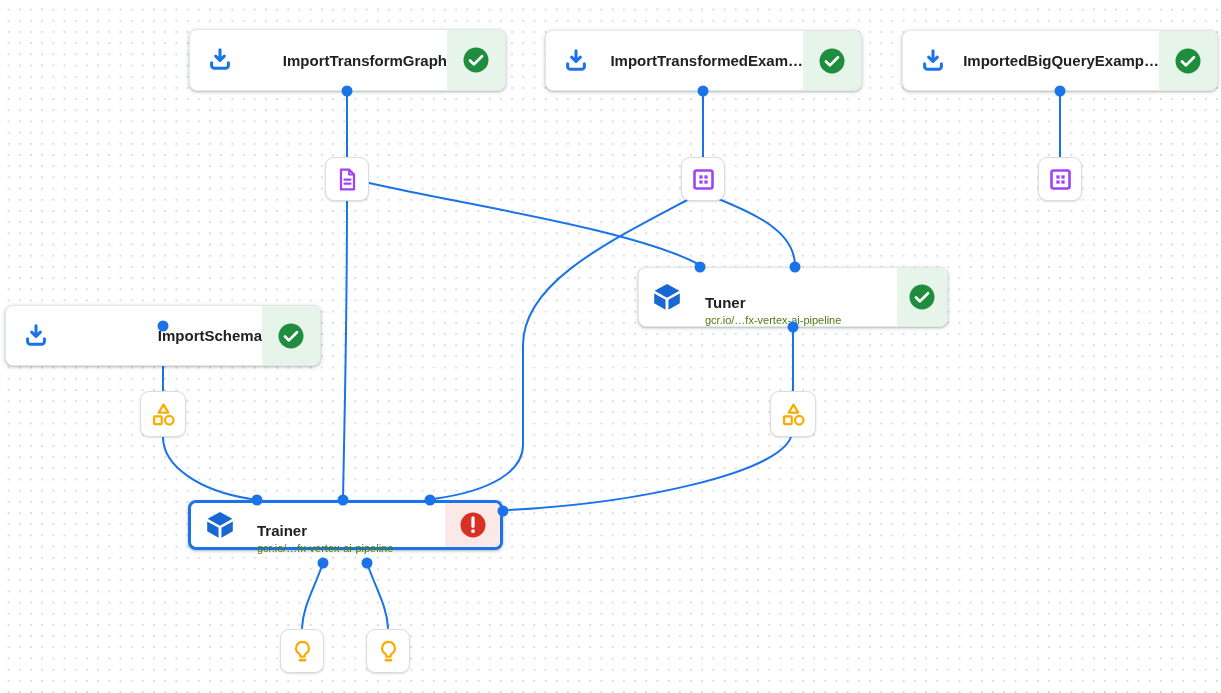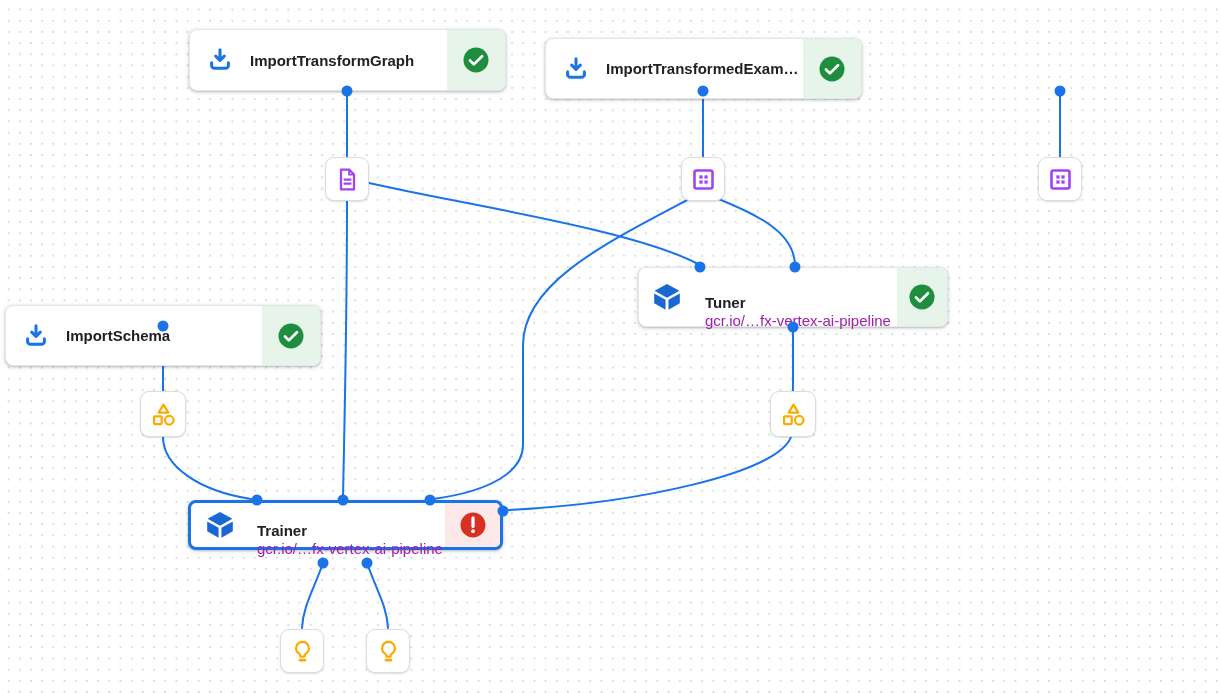--- a/index.html
+++ b/index.html
@@ -15,24 +15,24 @@
   .ports{z-index:3;}
   .node{
     position:absolute;z-index:2;display:flex;align-items:center;
     background:#fff;border:1px solid #e4e6e9;border-radius:8px;
     box-shadow:0 1px 2px rgba(60,64,67,.25),0 1px 4px 1px rgba(60,64,67,.12);
     box-sizing:border-box;
   }
   .node.selected{border:3px solid #1a73e8;}
   .n-icon{width:60px;display:flex;align-items:center;justify-content:center;flex:none;}
   .node.selected .n-icon{width:58px;}
-  .n-label{flex:1;text-align:left;font-size:15px;font-weight:700;color:#202124;white-space:nowrap;overflow:hidden;}
+  .n-label{flex:1;text-align:right;font-size:15px;font-weight:700;color:#202124;white-space:nowrap;overflow:hidden;}
   .n-text{flex:1;min-width:0;padding-right:6px;margin-top:28px;}
   .n-title{font-size:15px;font-weight:700;color:#202124;line-height:19px;white-space:nowrap;}
-  .n-sub{font-size:15px;color:#a21caf;line-height:17px;white-space:nowrap;}
+  .n-sub{font-size:11px;color:#4d7c0f;line-height:17px;white-space:nowrap;}
   .n-status{align-self:stretch;flex:none;display:flex;align-items:center;justify-content:center;border-radius:0 7px 7px 0;}
   .n-status.success{background:#e6f4ea;width:58px;}
   .n-status.success.narrow{width:50px;}
   .n-status.error{background:#fce8e6;width:55px;border-radius:0 5px 5px 0;}
   .artifact{
     position:absolute;z-index:2;display:flex;align-items:center;justify-content:center;
     background:#fff;border:1px solid #dadce0;border-radius:9px;
     box-shadow:0 1px 2px rgba(60,64,67,.18);box-sizing:border-box;
     width:44px;height:44px;
   }
@@ -70,36 +70,51 @@
     </div>
     <div class="n-label">ImportTransformGraph</div>
     <div class="n-status success">
       <svg viewBox="0 0 24 24" width="30" height="30">
         <circle cx="12" cy="12" r="10" fill="#1e8e3e"></circle>
         <path d="M7.2 12.4 l3.1 3.1 6.5 -6.5" fill="none" stroke="#fff" stroke-width="2.2" stroke-linecap="round" stroke-linejoin="round"></path>
       </svg>
     </div>
   </div>
 
-  <div class="node" style="left:545px;top:30px;width:317px;height:61px;margin-top:8px;">
+  <div class="node" style="left:545px;top:30px;width:317px;height:61px;">
     <div class="n-icon">
       <svg viewBox="0 0 24 24" width="28" height="28">
         <path d="M4.8 14.4 v2.3 a2.4 2.4 0 0 0 2.4 2.4 h9.6 a2.4 2.4 0 0 0 2.4 -2.4 v-2.3" fill="none" stroke="#1a73e8" stroke-width="2.6" stroke-linecap="round"></path>
         <path d="M12 3.2 V12.4 M8.3 8.7 L12 12.4 L15.7 8.7" fill="none" stroke="#1a73e8" stroke-width="2.6" stroke-linecap="round" stroke-linejoin="round"></path>
       </svg>
     </div>
     <div class="n-label">ImportTransformedExam…</div>
     <div class="n-status success">
       <svg viewBox="0 0 24 24" width="30" height="30">
         <circle cx="12" cy="12" r="10" fill="#1e8e3e"></circle>
         <path d="M7.2 12.4 l3.1 3.1 6.5 -6.5" fill="none" stroke="#fff" stroke-width="2.2" stroke-linecap="round" stroke-linejoin="round"></path>
       </svg>
     </div>
   </div>
 
+  <div class="node" style="left:902px;top:30px;width:316px;height:61px;">
+    <div class="n-icon">
+      <svg viewBox="0 0 24 24" width="28" height="28">
+        <path d="M4.8 14.4 v2.3 a2.4 2.4 0 0 0 2.4 2.4 h9.6 a2.4 2.4 0 0 0 2.4 -2.4 v-2.3" fill="none" stroke="#1a73e8" stroke-width="2.6" stroke-linecap="round"></path>
+        <path d="M12 3.2 V12.4 M8.3 8.7 L12 12.4 L15.7 8.7" fill="none" stroke="#1a73e8" stroke-width="2.6" stroke-linecap="round" stroke-linejoin="round"></path>
+      </svg>
+    </div>
+    <div class="n-label">ImportedBigQueryExamp…</div>
+    <div class="n-status success">
+      <svg viewBox="0 0 24 24" width="30" height="30">
+        <circle cx="12" cy="12" r="10" fill="#1e8e3e"></circle>
+        <path d="M7.2 12.4 l3.1 3.1 6.5 -6.5" fill="none" stroke="#fff" stroke-width="2.2" stroke-linecap="round" stroke-linejoin="round"></path>
+      </svg>
+    </div>
+  </div>
 
   <div class="node" style="left:5px;top:265px;width:316px;height:61px;margin-top:40px;">
     <div class="n-icon">
       <svg viewBox="0 0 24 24" width="28" height="28">
         <path d="M4.8 14.4 v2.3 a2.4 2.4 0 0 0 2.4 2.4 h9.6 a2.4 2.4 0 0 0 2.4 -2.4 v-2.3" fill="none" stroke="#1a73e8" stroke-width="2.6" stroke-linecap="round"></path>
         <path d="M12 3.2 V12.4 M8.3 8.7 L12 12.4 L15.7 8.7" fill="none" stroke="#1a73e8" stroke-width="2.6" stroke-linecap="round" stroke-linejoin="round"></path>
       </svg>
     </div>
     <div class="n-label">ImportSchema</div>
     <div class="n-status success">

